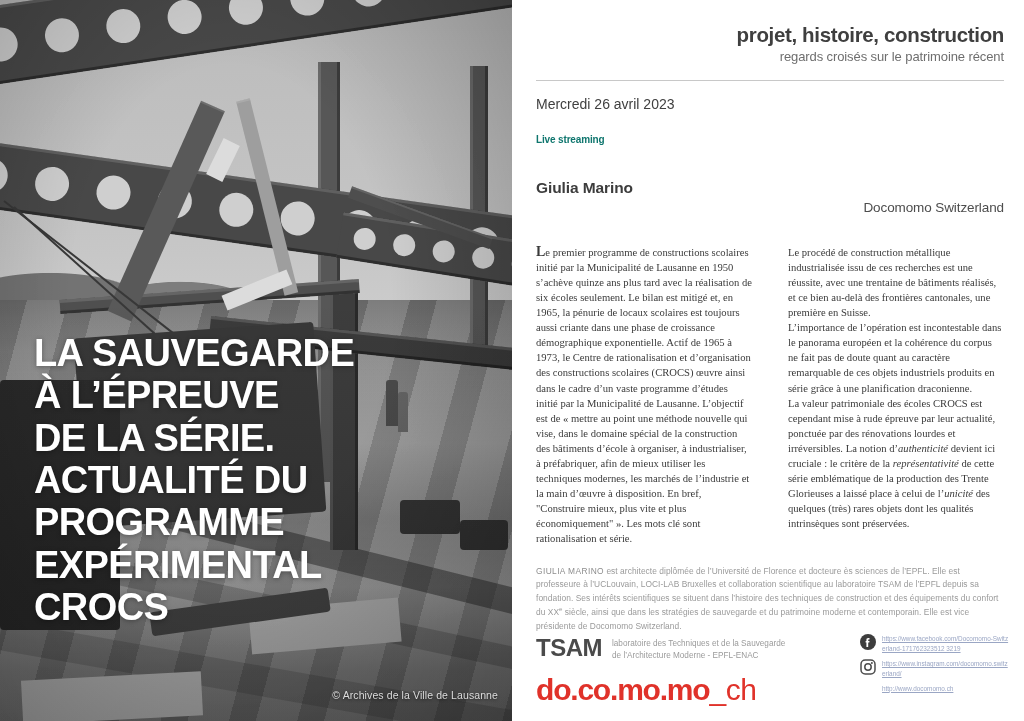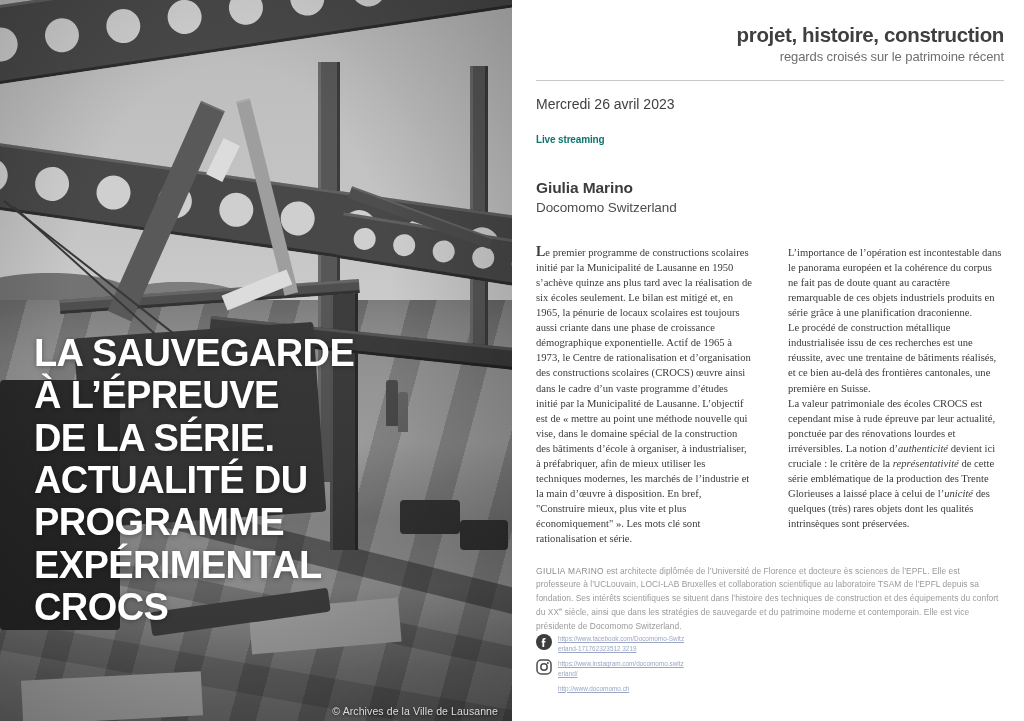--- a/index.html
+++ b/index.html
@@ -71,21 +71,21 @@
     position:absolute; left:34px; right:26px; top:332px;
     color:#fff;
     font-weight:bold;
     font-size:38px;
     line-height:1.115;
     letter-spacing:-0.6px;
     text-shadow:0 1px 5px rgba(0,0,0,.35);
     white-space:pre-line;
   }
   .photo-credit{
-    position:absolute; right:14px; bottom:4px;
+    position:absolute; right:14px; bottom:20px;
     color:#dcdcdc; font-size:10.5px; letter-spacing:.1px;
     text-shadow:0 1px 3px rgba(0,0,0,.6);
   }
 
   
   .content-pane{ position:relative; width:512px; height:721px; padding:0; background:#fff; }
 
   .masthead{ padding:16px 20px 0 24px; text-align:right; }
   .cycle{ font-size:11.5px; color:#8b8b8b; letter-spacing:.1px; }
   .series-title{ font-size:20.5px; font-weight:bold; color:#3f3f3f; margin-top:7px; letter-spacing:-0.35px; }
@@ -93,21 +93,21 @@
 
   .rule{ height:1px; background:#c8c8c8; margin:16px 20px 0 24px; }
 
   .datetime{ padding:14px 20px 0 24px; font-size:14px; color:#404040; line-height:1.42; }
 
   .stream{ padding:18px 20px 0 24px; color:#0f766e; font-weight:bold; font-size:10px; line-height:1.38; letter-spacing:-0.15px; }
   .stream .url{ display:block; }
 
   .speaker{ padding:32px 20px 0 24px; }
   .speaker-name{ font-size:15.5px; font-weight:bold; color:#3c3c3c; letter-spacing:-0.1px; }
-  .speaker-org{ font-size:13.5px; color:#4d4d4d; margin-top:3px; letter-spacing:-0.1px; }
+  .speaker-org{ font-size:13.5px; color:#4d4d4d; margin-top:3px; letter-spacing:-0.1px;text-align:right; }
 
   .abstract{
     display:flex; gap:36px;
     padding:30px 20px 0 24px;
   }
   .abstract .colm{
     flex:1 1 0; min-width:0;
     font-family:"Liberation Serif", serif;
     font-size:10.6px; line-height:1.425;
     color:#3a3a3a; text-align:left;
@@ -268,32 +268,42 @@
     <div class="speaker">
       <div class="speaker-name">Giulia Marino</div>
       <div class="speaker-org">Docomomo Switzerland</div>
     </div>
 
     <div class="abstract">
       <div class="colm">
         <p><span class="dropcap">L</span><span>e premier programme de constructions scolaires initié par la Municipalité de Lausanne en 1950 s’achève quinze ans plus tard avec la réalisation de six écoles seulement. Le bilan est mitigé et, en 1965, la pénurie de locaux scolaires est toujours aussi criante dans une phase de croissance démographique exponentielle. Actif de 1965 à 1973, le Centre de rationalisation et d’organisation des constructions scolaires (CROCS) œuvre ainsi dans le cadre d’un vaste programme d’études initié par la Municipalité de Lausanne. L’objectif est de « mettre au point une méthode nouvelle qui vise, dans le domaine spécial de la construction des bâtiments d’école à organiser, à industrialiser, à préfabriquer, afin de mieux utiliser les techniques modernes, les marchés de l’industrie et la main d’œuvre à disposition. En bref, "Construire mieux, plus vite et plus économiquement" ».  Les mots clé sont rationalisation et série.</span></p>
       </div>
       <div class="colm">
+        <p>Le procédé de construction métallique industrialisée issu de ces recherches est une réussite, avec une trentaine de bâtiments réalisés, et ce bien au-delà des frontières cantonales, une première en Suisse.</p>
         <p>L’importance de l’opération est incontestable dans le panorama européen et la cohérence du corpus ne fait pas de doute quant au caractère remarquable de ces objets industriels produits en série grâce à une planification draconienne.</p>
-        <p>Le procédé de construction métallique industrialisée issu de ces recherches est une réussite, avec une trentaine de bâtiments réalisés, et ce bien au-delà des frontières cantonales, une première en Suisse.</p>
         <p><span>La valeur patrimoniale des écoles CROCS est cependant mise à rude épreuve par leur actualité, ponctuée par des rénovations lourdes et irréversibles. La notion d’</span><em>authenticité</em><span> devient ici cruciale : le critère de la </span><em>représentativité</em><span> de cette série emblématique de la production des Trente Glorieuses a laissé place à celui de l’</span><em>unicité</em><span> des quelques (très) rares objets dont les qualités intrinsèques sont préservées.</span></p>
       </div>
     </div>
 
     <div class="bio">
       <b>GIULIA MARINO</b><span> est architecte diplômée de l’Université de Florence et docteure ès sciences de l’EPFL. Elle est professeure à l’UCLouvain, LOCI-LAB Bruxelles et collaboration scientifique au laboratoire TSAM de l’EPFL depuis sa fondation. Ses intérêts scientifiques se situent dans l’histoire des techniques de construction et des équipements du confort du XX</span><sup>e</sup><span> siècle, ainsi que dans les stratégies de sauvegarde et du patrimoine moderne et contemporain. Elle est vice présidente de Docomomo Switzerland.</span>
     </div>
 
     <div class="footer">
 
+      <div class="brands">
+        <div class="tsam-row">
+          <div class="tsam-logo">TSAM</div>
+          <div class="tsam-desc">
+            <div>laboratoire des Techniques et de la Sauvegarde</div>
+            <div>de l’Architecture Moderne - EPFL-ENAC</div>
+          </div>
+        </div>
+        <div class="docomomo"><span>do.co.mo.mo</span><span class="lt">_ch</span></div>
+      </div>
 
       <div class="socials">
         <div class="social-row">
           <span class="ico">
             <svg width="16" height="16" viewBox="0 0 16 16">
                 <circle cx="8" cy="8" r="8" fill="#3d3d3d"></circle>
                 <path d="M9.3 8.4h-1.1V13H6.4V8.4H5.6V6.9h.8V6c0-1.2.5-1.9 1.9-1.9h1.2v1.5h-.8c-.5 0-.5.2-.5.5v.8h1.3l-.2 1.5z" fill="#fff"></path>
               </svg>
           </span>
           <a class="slink" href="#">https://www.facebook.com/Docomomo-Switzerland-171762323512 3219</a>

